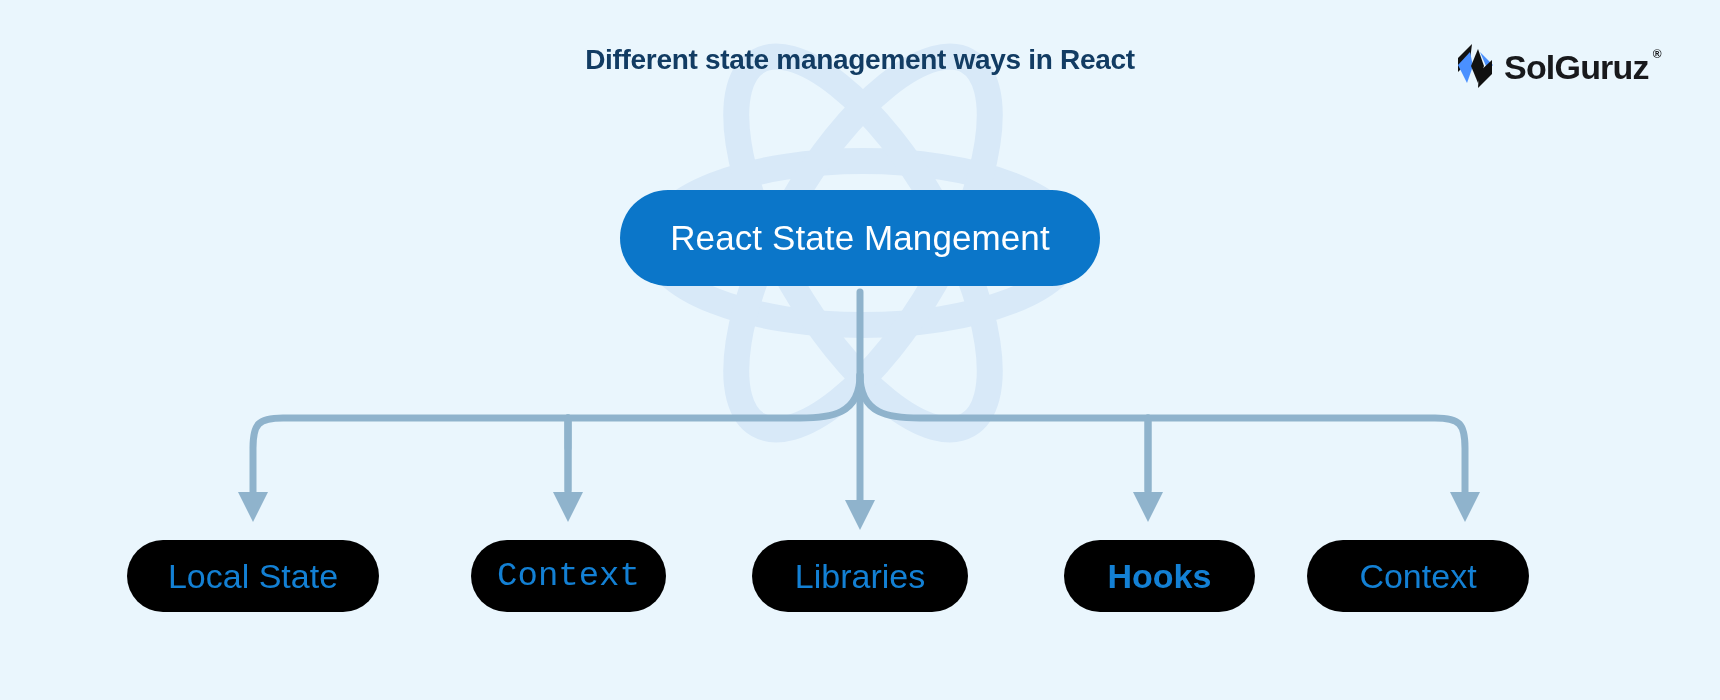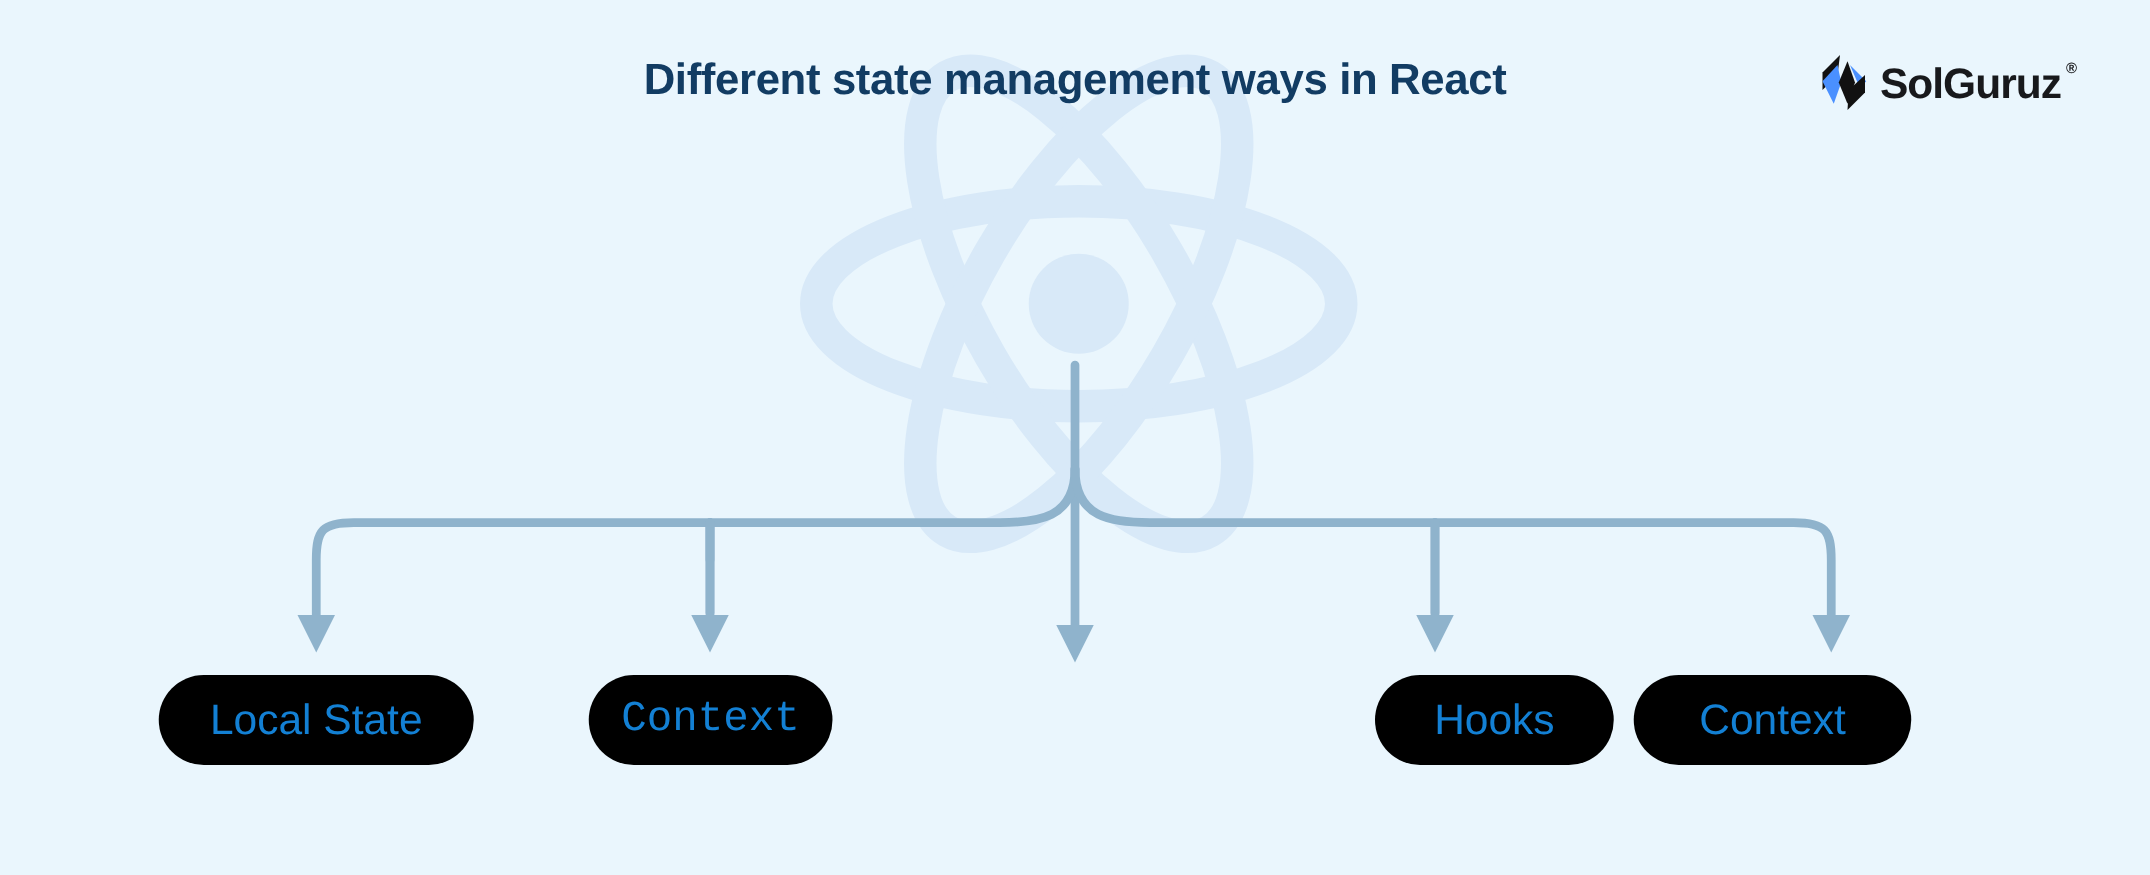--- a/index.html
+++ b/index.html
@@ -30,21 +30,21 @@
     pointer-events: none;
   }
 
   
   #title {
     position: absolute;
     left: 0;
     top: 44px;
     width: 1720px;
     text-align: center;
-    font-size: 35px;
+    font-size: 28px;
     font-weight: 700;
     letter-spacing: -0.3px;
     color: #123c63;
     white-space: nowrap;
   }
 
   #logo {
     position: absolute;
     left: 1452px;
     top: 38px;
@@ -168,19 +168,21 @@
 
     <g fill="#8fb3cc">
       <path d="M238 492 L268 492 L253 522 Z"></path>
       <path d="M553 492 L583 492 L568 522 Z"></path>
       <path d="M845 500 L875 500 L860 530 Z"></path>
       <path d="M1133 492 L1163 492 L1148 522 Z"></path>
       <path d="M1450 492 L1480 492 L1465 522 Z"></path>
     </g>
   </svg>
 
+  <div id="root-node">React State Mangement</div>
 
   <div class="leaf-node" style="left:127px; top:540px; width:252px;">Local State</div>
   <div class="leaf-node" style="left:471px; top:540px; width:195px;font-family:Liberation Mono, monospace;">Context</div>
-  <div class="leaf-node" style="left:1100px; top:540px; width:191px;">Hooks</div>
+  <div class="leaf-node" style="left:752px; top:540px; width:216px;">Libraries</div>
+  <div class="leaf-node" style="left:1064px; top:540px; width:191px;font-weight:bold;">Hooks</div>
   <div class="leaf-node" style="left:1307px; top:540px; width:222px;">Context</div>
 
 </div>
 
 </body></html>

